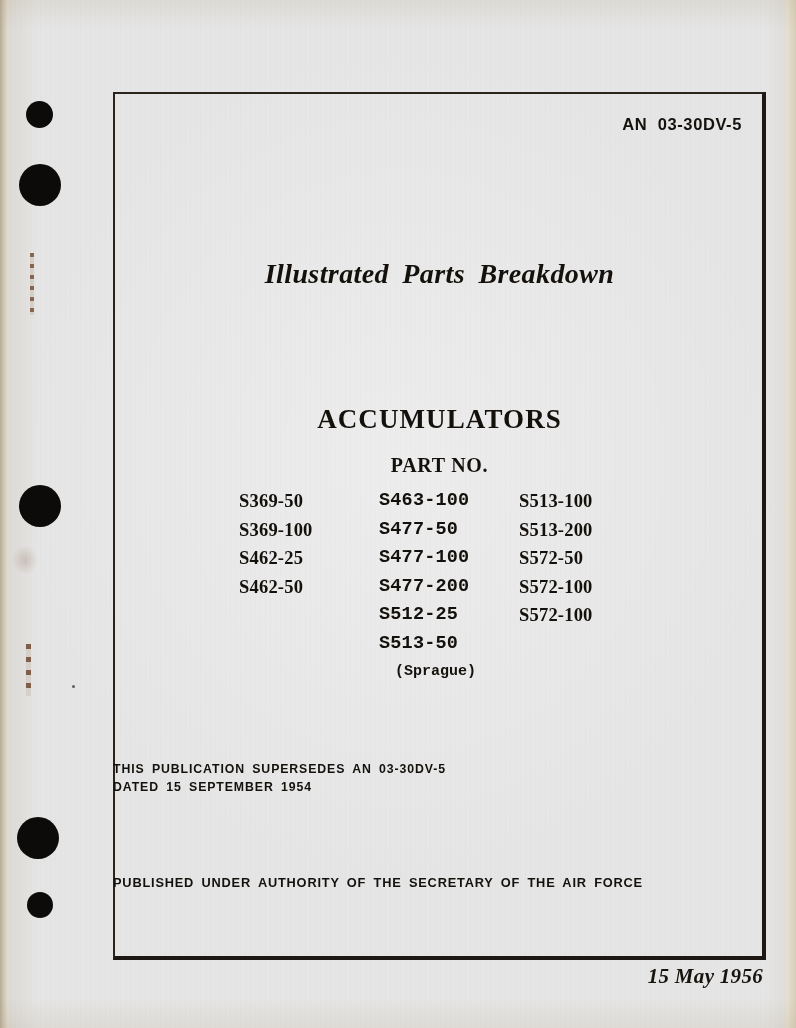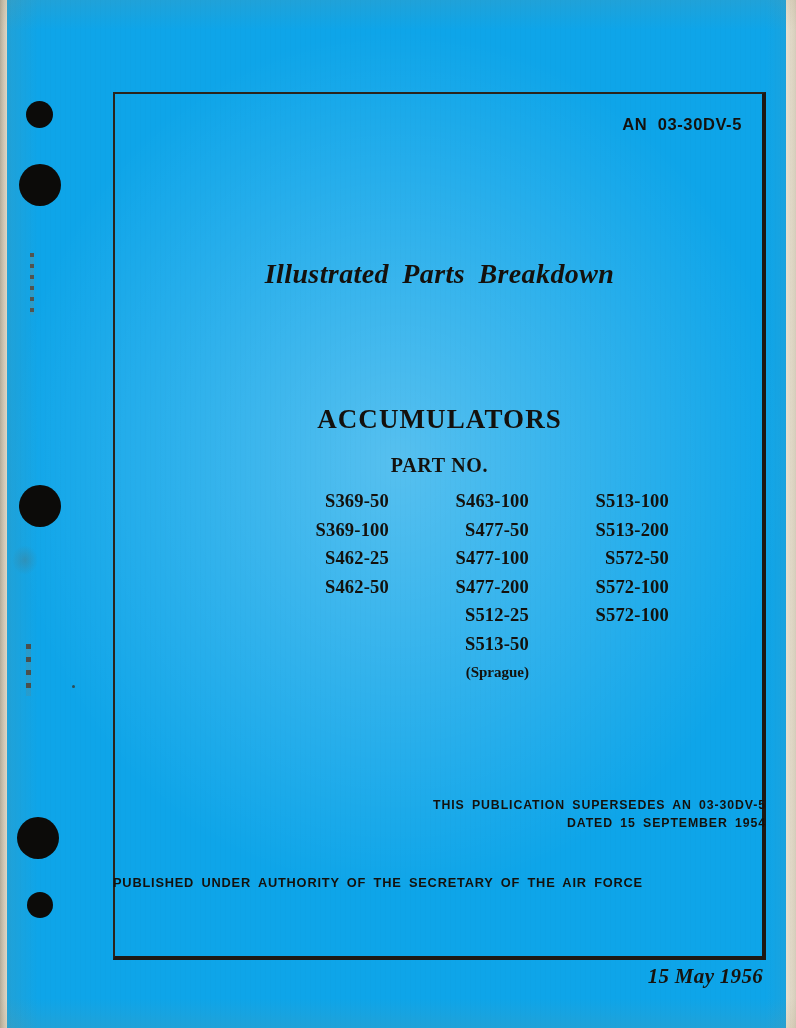--- a/index.html
+++ b/index.html
@@ -13,21 +13,21 @@
     height: 1028px;
     font-family: "Liberation Serif", "DejaVu Serif", serif;
     overflow: hidden;
   }
 
   
   .scan {
     position: relative;
     width: 796px;
     height: 1028px;
-    background: #0ea5e9;
+    background: #e5e5e5;
     overflow: hidden;
   }
   
   .scan::before {
     content: "";
     position: absolute;
     inset: 0;
     background:
       repeating-linear-gradient(90deg,
         rgba(0,0,0,0.012) 0px,
@@ -154,54 +154,53 @@
     text-align: center;
     font-size: 20px;
     font-weight: bold;
     letter-spacing: 0.7px;
   }
 
   
   .parts-columns {
     position: absolute;
     top: 395px;
-    left: 136px;
+    left: 126px;
     width: 420px;
     display: flex;
     justify-content: flex-start;
-    text-align: right;
   }
   .parts-col {
     display: flex;
     flex-direction: column;
   }
   .parts-col.col-1 { width: 140px; }
-  .parts-col.col-2 { width: 140px; }
+  .parts-col.col-2 { width: 140px; font-family: Liberation Mono, monospace; }
   .parts-col.col-3 { width: 140px; }
   .part-number {
     font-size: 18.5px;
     font-weight: bold;
     line-height: 28.5px;
     letter-spacing: 0.2px;
     white-space: nowrap;
   }
   .maker {
     font-size: 15px;
     font-weight: bold;
     line-height: 28.5px;
     padding-left: 16px;
     white-space: nowrap;
   }
 
   
   .supersedes {
     position: absolute;
     left: 0; right: 0;
-    top: 704px;
-    text-align: right;
+    top: 668px;
+    text-align: left;
     font-family: "Liberation Sans", "DejaVu Sans", sans-serif;
     font-weight: bold;
     font-size: 12.3px;
     letter-spacing: 0.9px;
     word-spacing: 3px;
     line-height: 18px;
   }
 
   
   .authority {

